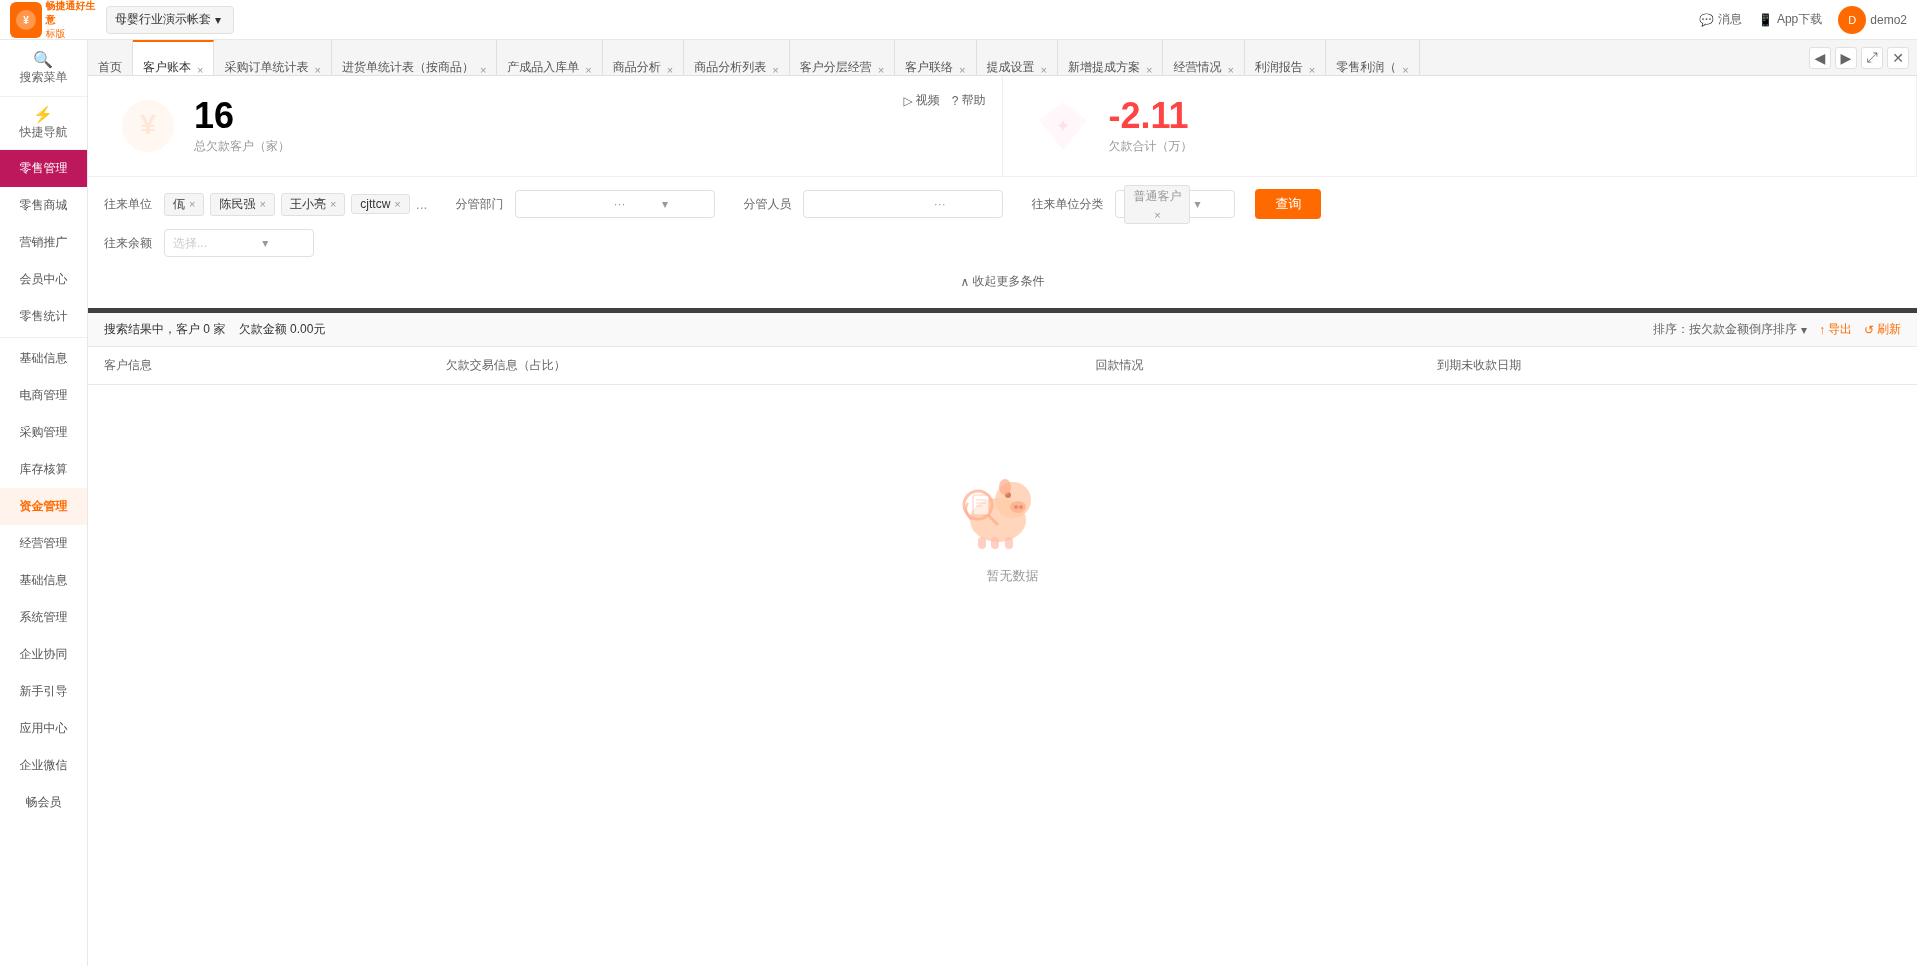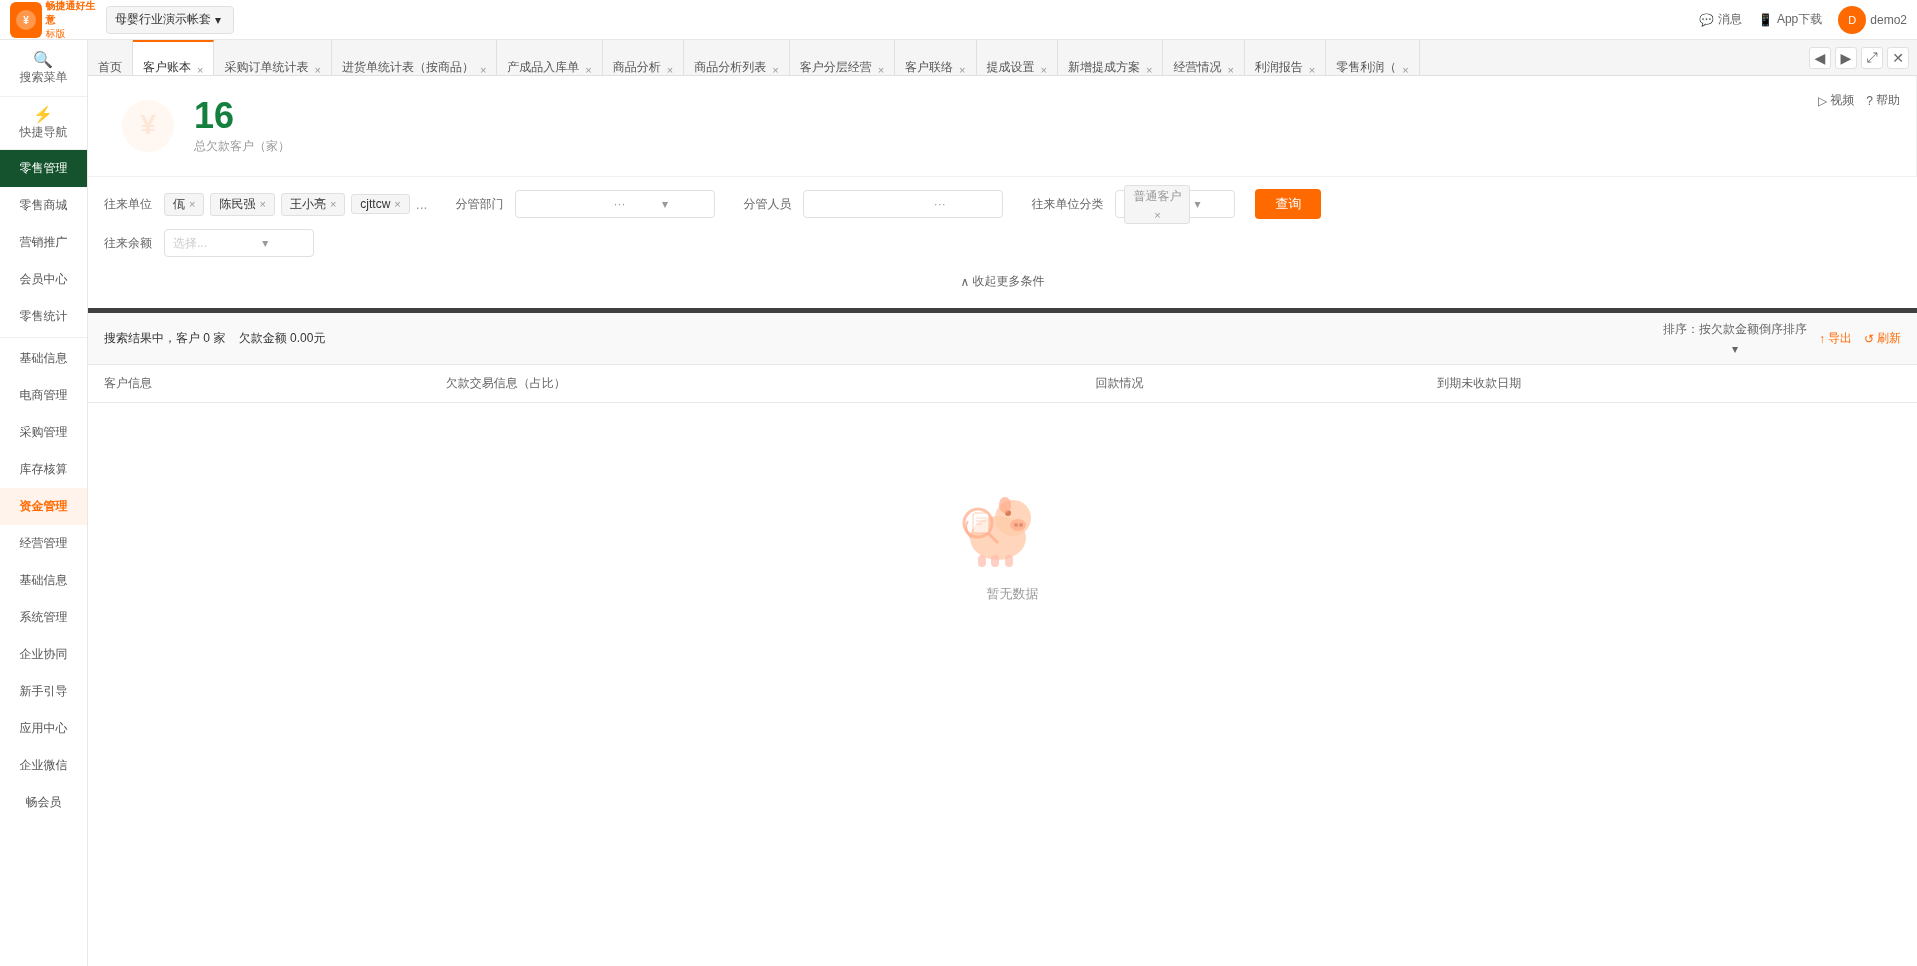--- a/index.html
+++ b/index.html
@@ -20,37 +20,37 @@
     .top-selector { display: flex; align-items: center; background: #f5f5f5; border: 1px solid #e0e0e0; border-radius: 4px; padding: 2px 8px; font-size: 12px; cursor: pointer; margin-left: 8px; height: 28px; }
     .top-selector span { margin-right: 4px; }
     .top-right { margin-left: auto; display: flex; align-items: center; gap: 16px; }
     .top-right-item { display: flex; align-items: center; gap: 4px; font-size: 12px; color: #666; cursor: pointer; }
     .user-avatar { width: 28px; height: 28px; border-radius: 50%; background: #ff6a00; display: flex; align-items: center; justify-content: center; color: white; font-size: 11px; }
 
     
     .sidebar-search { padding: 10px 0; text-align: center; font-size: 12px; color: #666; cursor: pointer; border-bottom: 1px solid #f0f0f0; }
     .sidebar-nav { padding: 8px 0; text-align: center; font-size: 12px; color: #666; cursor: pointer; border-bottom: 1px solid #f0f0f0; }
     .sidebar-item { padding: 10px 0; text-align: center; font-size: 12px; color: #555; cursor: pointer; }
-    .sidebar-item.active { background: #14532d; color: white; }
+    .sidebar-item.active { background: #be185d; color: white; }
     .sidebar-item.active-sub { color: #ff6a00; font-weight: bold; }
     .sidebar-separator { height: 1px; background: #f0f0f0; margin: 2px 0; }
 
     
     .tab-item { display: flex; align-items: flex-end; padding: 0 10px; height: 36px; font-size: 12px; color: #555; cursor: pointer; border-right: 1px solid #e0e0e0; white-space: nowrap; background: #f5f5f5; flex-shrink: 0; }
     .tab-item.active { background: #fff; color: #333; border-top: 2px solid #ff6a00; }
     .tab-item .tab-close { margin-left: 6px; color: #999; font-size: 11px; }
     .tab-controls { display: flex; align-items: center; margin-left: auto; padding: 0 8px; gap: 4px; }
     .tab-ctrl-btn { width: 22px; height: 22px; display: flex; align-items: center; justify-content: center; cursor: pointer; color: #666; font-size: 14px; border: 1px solid #e0e0e0; border-radius: 3px; background: #fff; }
 
     
     .stats-row { display: flex; border-bottom: 1px solid #f0f0f0; background: #fff; }
     .stat-block { flex: 1; padding: 20px 30px; display: flex; align-items: center; gap: 16px; border-right: 1px solid #f0f0f0; position: relative; }
     .stat-icon { width: 60px; height: 60px; opacity: 0.15; display: flex; align-items: center; justify-content: center; }
     .stat-values { display: flex; flex-direction: column; }
-    .stat-main { font-size: 36px; font-weight: bold; color: #15803d; line-height: 1; }
+    .stat-main { font-size: 36px; font-weight: bold; color: #000000; line-height: 1; }
     .stat-main.negative { color: #ff4444; }
     .stat-main.black { color: #333; text-decoration: underline; }
     .stat-label { font-size: 12px; color: #999; margin-top: 4px; }
     .stat-help { position: absolute; right: 16px; top: 16px; display: flex; gap: 12px; font-size: 12px; color: #666; }
     .stat-help span { cursor: pointer; display: flex; align-items: center; gap: 3px; }
 
     
     .filter-section { padding: 12px 16px; background: #fff; border-bottom: 5px solid #404040; }
     .filter-row { display: flex; align-items: center; gap: 12px; margin-bottom: 10px; flex-wrap: wrap; }
     .filter-label { font-size: 12px; color: #666; white-space: nowrap; }
@@ -63,21 +63,21 @@
     .filter-select span { flex: 1; color: #999; }
     .select-arrow { color: #999; margin-left: 4px; }
     .collapse-row { display: flex; justify-content: center; padding: 6px 0; }
     .collapse-btn { font-size: 12px; color: #666; cursor: pointer; display: flex; align-items: center; gap: 3px; }
 
     
     .result-bar { display: flex; align-items: center; padding: 8px 16px; background: #f9f9f9; border-bottom: 1px solid #e8e8e8; }
     .result-info { font-size: 12px; color: #666; text-align: right; }
     .result-info span { color: #333; }
     .result-actions { margin-left: auto; display: flex; align-items: center; gap: 12px; font-size: 12px; color: #666; }
-    .result-actions .sort-label { display: flex; align-items: center; gap: 4px; cursor: pointer; flex-direction: column; }
+    .result-actions .sort-label { display: flex; align-items: center; gap: 4px; cursor: pointer; }
     .result-actions .action-btn { display: flex; align-items: center; gap: 3px; cursor: pointer; color: #ff6a00; }
 
     
     .data-table { width: 100%; border-collapse: collapse; }
     .data-table th { padding: 10px 16px; text-align: left; font-size: 12px; color: #666; font-weight: normal; border-bottom: 1px solid #e8e8e8; background: #fff; }
     .data-table td { padding: 10px 16px; font-size: 12px; border-bottom: 1px solid #f5f5f5; }
 
     
     .empty-state { display: flex; flex-direction: column; align-items: center; justify-content: center; padding: 80px 0; }
     .empty-text { font-size: 13px; color: #999; margin-top: 12px; margin-left: 20px; }
@@ -272,20 +272,32 @@
                 <text x="28" y="36" text-anchor="middle" fill="#ff6600" font-size="28" font-weight="bold">¥</text>
               </svg>
             </div>
             <div class="stat-values">
               <div class="stat-main">16</div>
               <div class="stat-label">总欠款客户（家）</div>
             </div>
             <div class="stat-help">
               <span>▷ <span>视频</span></span>
               <span>? <span>帮助</span></span>
+            </div>
+          </div>
+          <div class="stat-block">
+            <div class="stat-icon">
+              <svg width="56" height="56" viewBox="0 0 56 56">
+                <polygon points="28,4 52,22 28,52 4,22" fill="#ff99aa" opacity="0.5"></polygon>
+                <text x="28" y="34" text-anchor="middle" fill="#ff4466" font-size="18">✦</text>
+              </svg>
+            </div>
+            <div class="stat-values">
+              <div class="stat-main negative">-2.11</div>
+              <div class="stat-label">欠款合计（万）</div>
             </div>
           </div>
         </div>
 
         <div class="filter-section">
           <div class="filter-row">
             <div class="filter-label">往来单位</div>
             <div class="filter-tags">
               <div class="filter-tag">
                 <span>佤</span>

